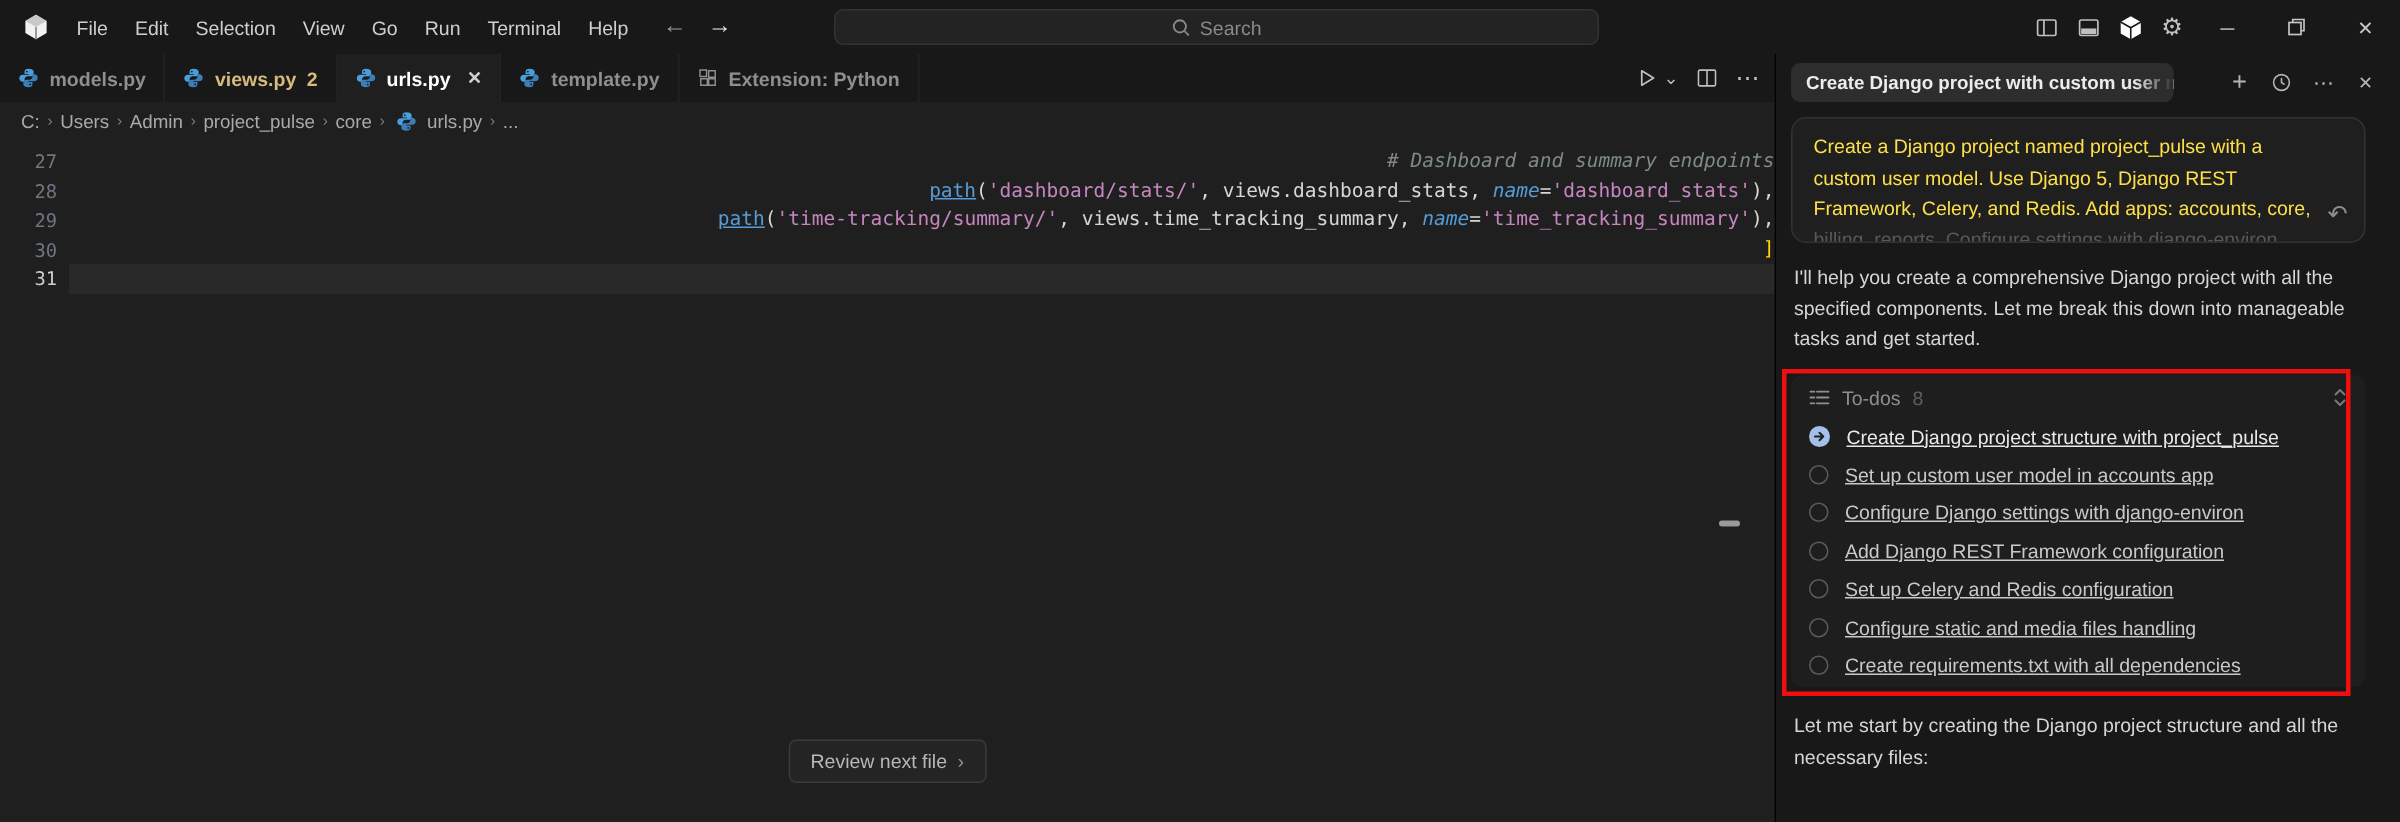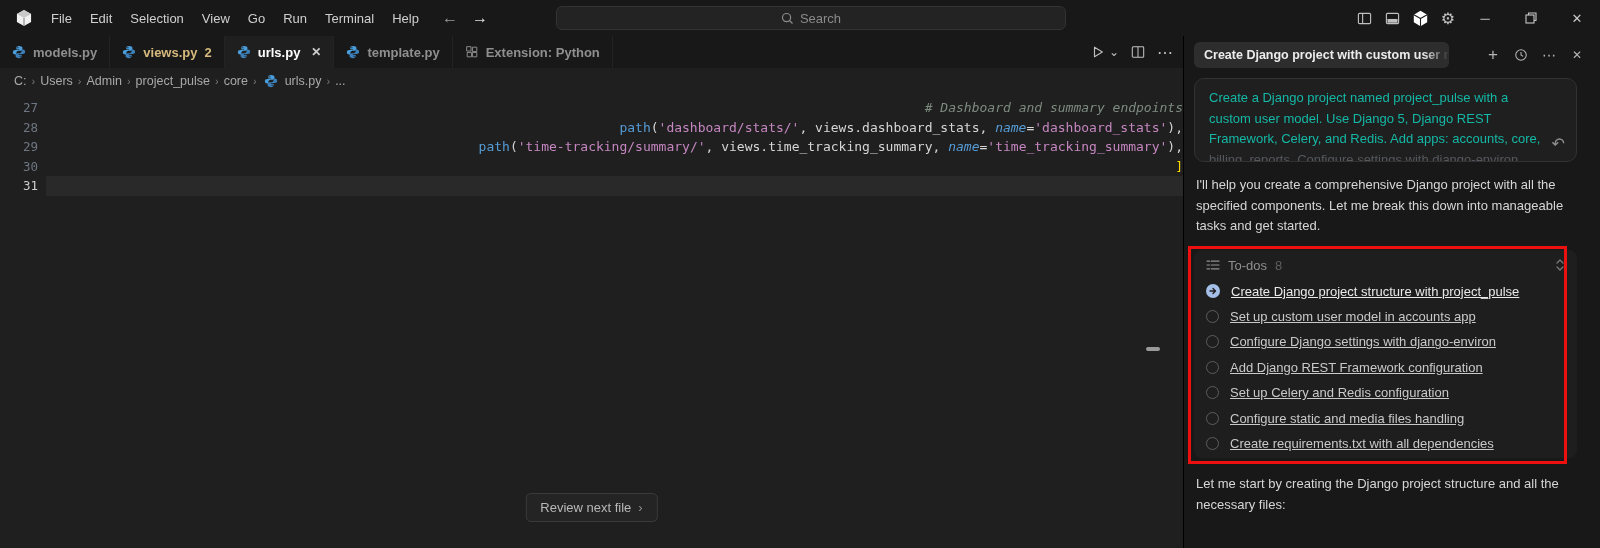--- a/index.html
+++ b/index.html
@@ -36,41 +36,41 @@
   .breadcrumb { height:26px; background:#1f1f1f; display:flex; align-items:center; padding-left:14px; font-size:12.5px; color:#a9a9a9; gap:5px; }
   .crumb-sep { color:#7a7a7a; font-size:11px; }
 
   .code-area { position:relative; flex:1; background:#1f1f1f; font-family:"DejaVu Sans Mono", monospace; font-size:13px; padding-top:4px; overflow:hidden; }
   .code-row { display:flex; height:19.5px; line-height:19.5px; }
   .gutter { width:46px; text-align:right; padding-right:8px; color:#6e7681; flex:none; font-size:12.5px; }
   .code-content { flex:1; white-space:pre; overflow:hidden;text-align:right; }
   .code-row.current .gutter { color:#cccccc; }
   .code-row.current .code-content { background:#292929; }
   .tok-comment { color:#7d8b80; font-style:italic; }
-  .tok-func { color:#569cd6; }
+  .tok-func { color:#569cd6;text-decoration:underline; }
   .tok-str { color:#c586c0; }
   .tok-param { color:#569cd6; font-style:italic; }
   .tok-plain { color:#d6d6d6; }
   .tok-bracket { color:#ffd700; }
 
   .review-btn { position:absolute; left:50%; bottom:26px; transform:translateX(-50%); background:#242424; border:1px solid #3a3a3a; border-radius:5px; padding:6px 14px; font-family:"Liberation Sans", sans-serif; font-size:13px; color:#b8b8b8; display:flex; align-items:center; gap:7px; cursor:pointer; }
   .review-btn .chev { color:#8f8f8f; font-size:13px; }
   .sash-handle { position:absolute; right:23px; top:253px; width:14px; height:4px; background:#9a9a9a; border-radius:2px; }
 
   
   .chat-panel { width:415px; background:#181818; display:flex; flex-direction:column; }
   .chat-header { height:38px; display:flex; align-items:center; padding:0 10px; }
   .chat-title-pill { position:relative; background:#2d2d2d; border-radius:6px; height:26px; display:flex; align-items:center; padding:0 10px; max-width:255px; overflow:hidden; white-space:nowrap; font-size:12.5px; font-weight:700; color:#ececec; }
   .pill-fade { position:absolute; right:0; top:0; bottom:0; width:26px; background:linear-gradient(90deg, rgba(45,45,45,0), #2d2d2d); }
   .chat-header-icons { margin-left:auto; display:flex; align-items:center; gap:4px; }
   .ch-icon { width:24px; height:24px; display:flex; align-items:center; justify-content:center; color:#b4b4b4; font-size:14px; }
 
   .chat-body { flex:1; padding:4px 22px 0 10px; overflow:hidden; }
   .user-card { position:relative; background:#1f1f1f; border:1px solid #323232; border-radius:10px; padding:9px 34px 0 14px; height:84px; overflow:hidden; }
-  .user-line { font-size:13px; line-height:20.5px; color:#14b8a6; }
+  .user-line { font-size:13px; line-height:20.5px; color:#fde047; }
   .user-line.faded { color:#55585c; }
   .undo-icon { position:absolute; right:11px; bottom:8px; color:#8f8f8f; font-size:16px; }
 
   .assistant-para { margin:13px 0 0 2px; font-size:13px; line-height:20.5px; color:#d6d6d6; }
 
   .todo-wrap { position:relative; margin-top:13px; }
   .todo-card { background:#1e1e1e; border-radius:8px; padding:6px 0 2px; }
   .red-annotation { position:absolute; left:-6px; top:-4px; right:10px; bottom:-6px; border:3px solid #ee0f0f; pointer-events:none; z-index:5; }
   .todo-header { display:flex; align-items:center; gap:8px; padding:2px 12px 6px; font-size:13px; color:#8f8f8f; }
   .todo-count { color:#5f5f5f; }

